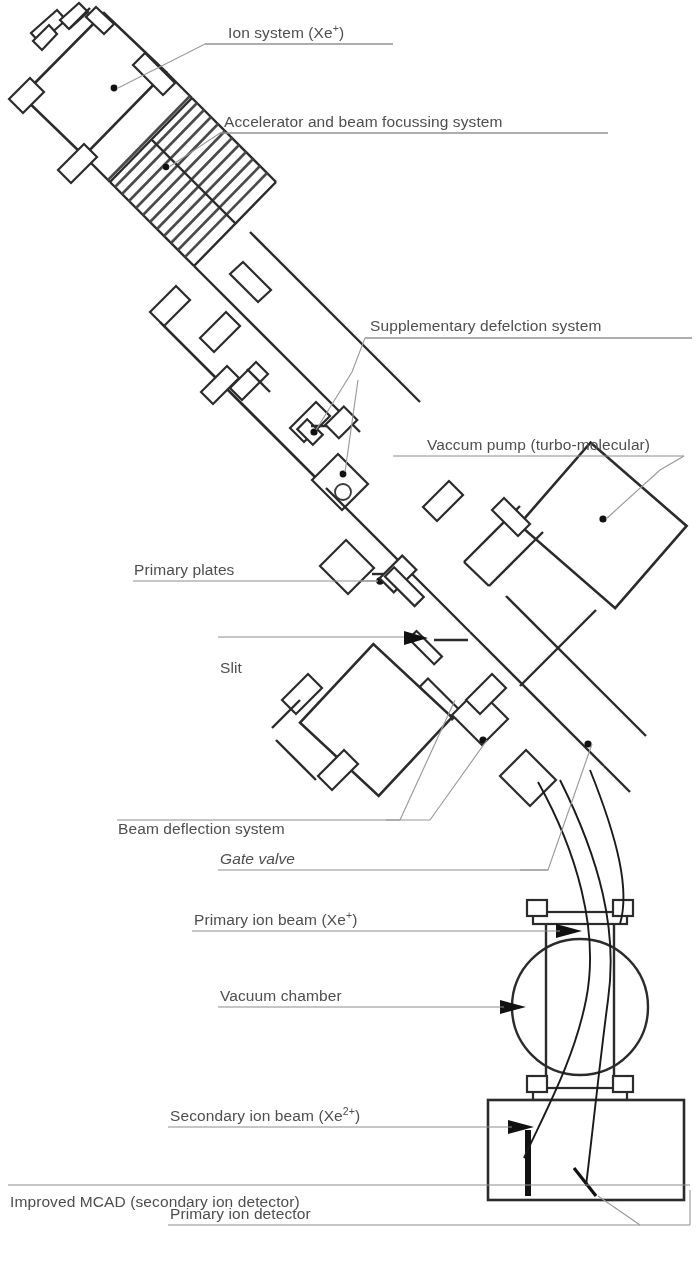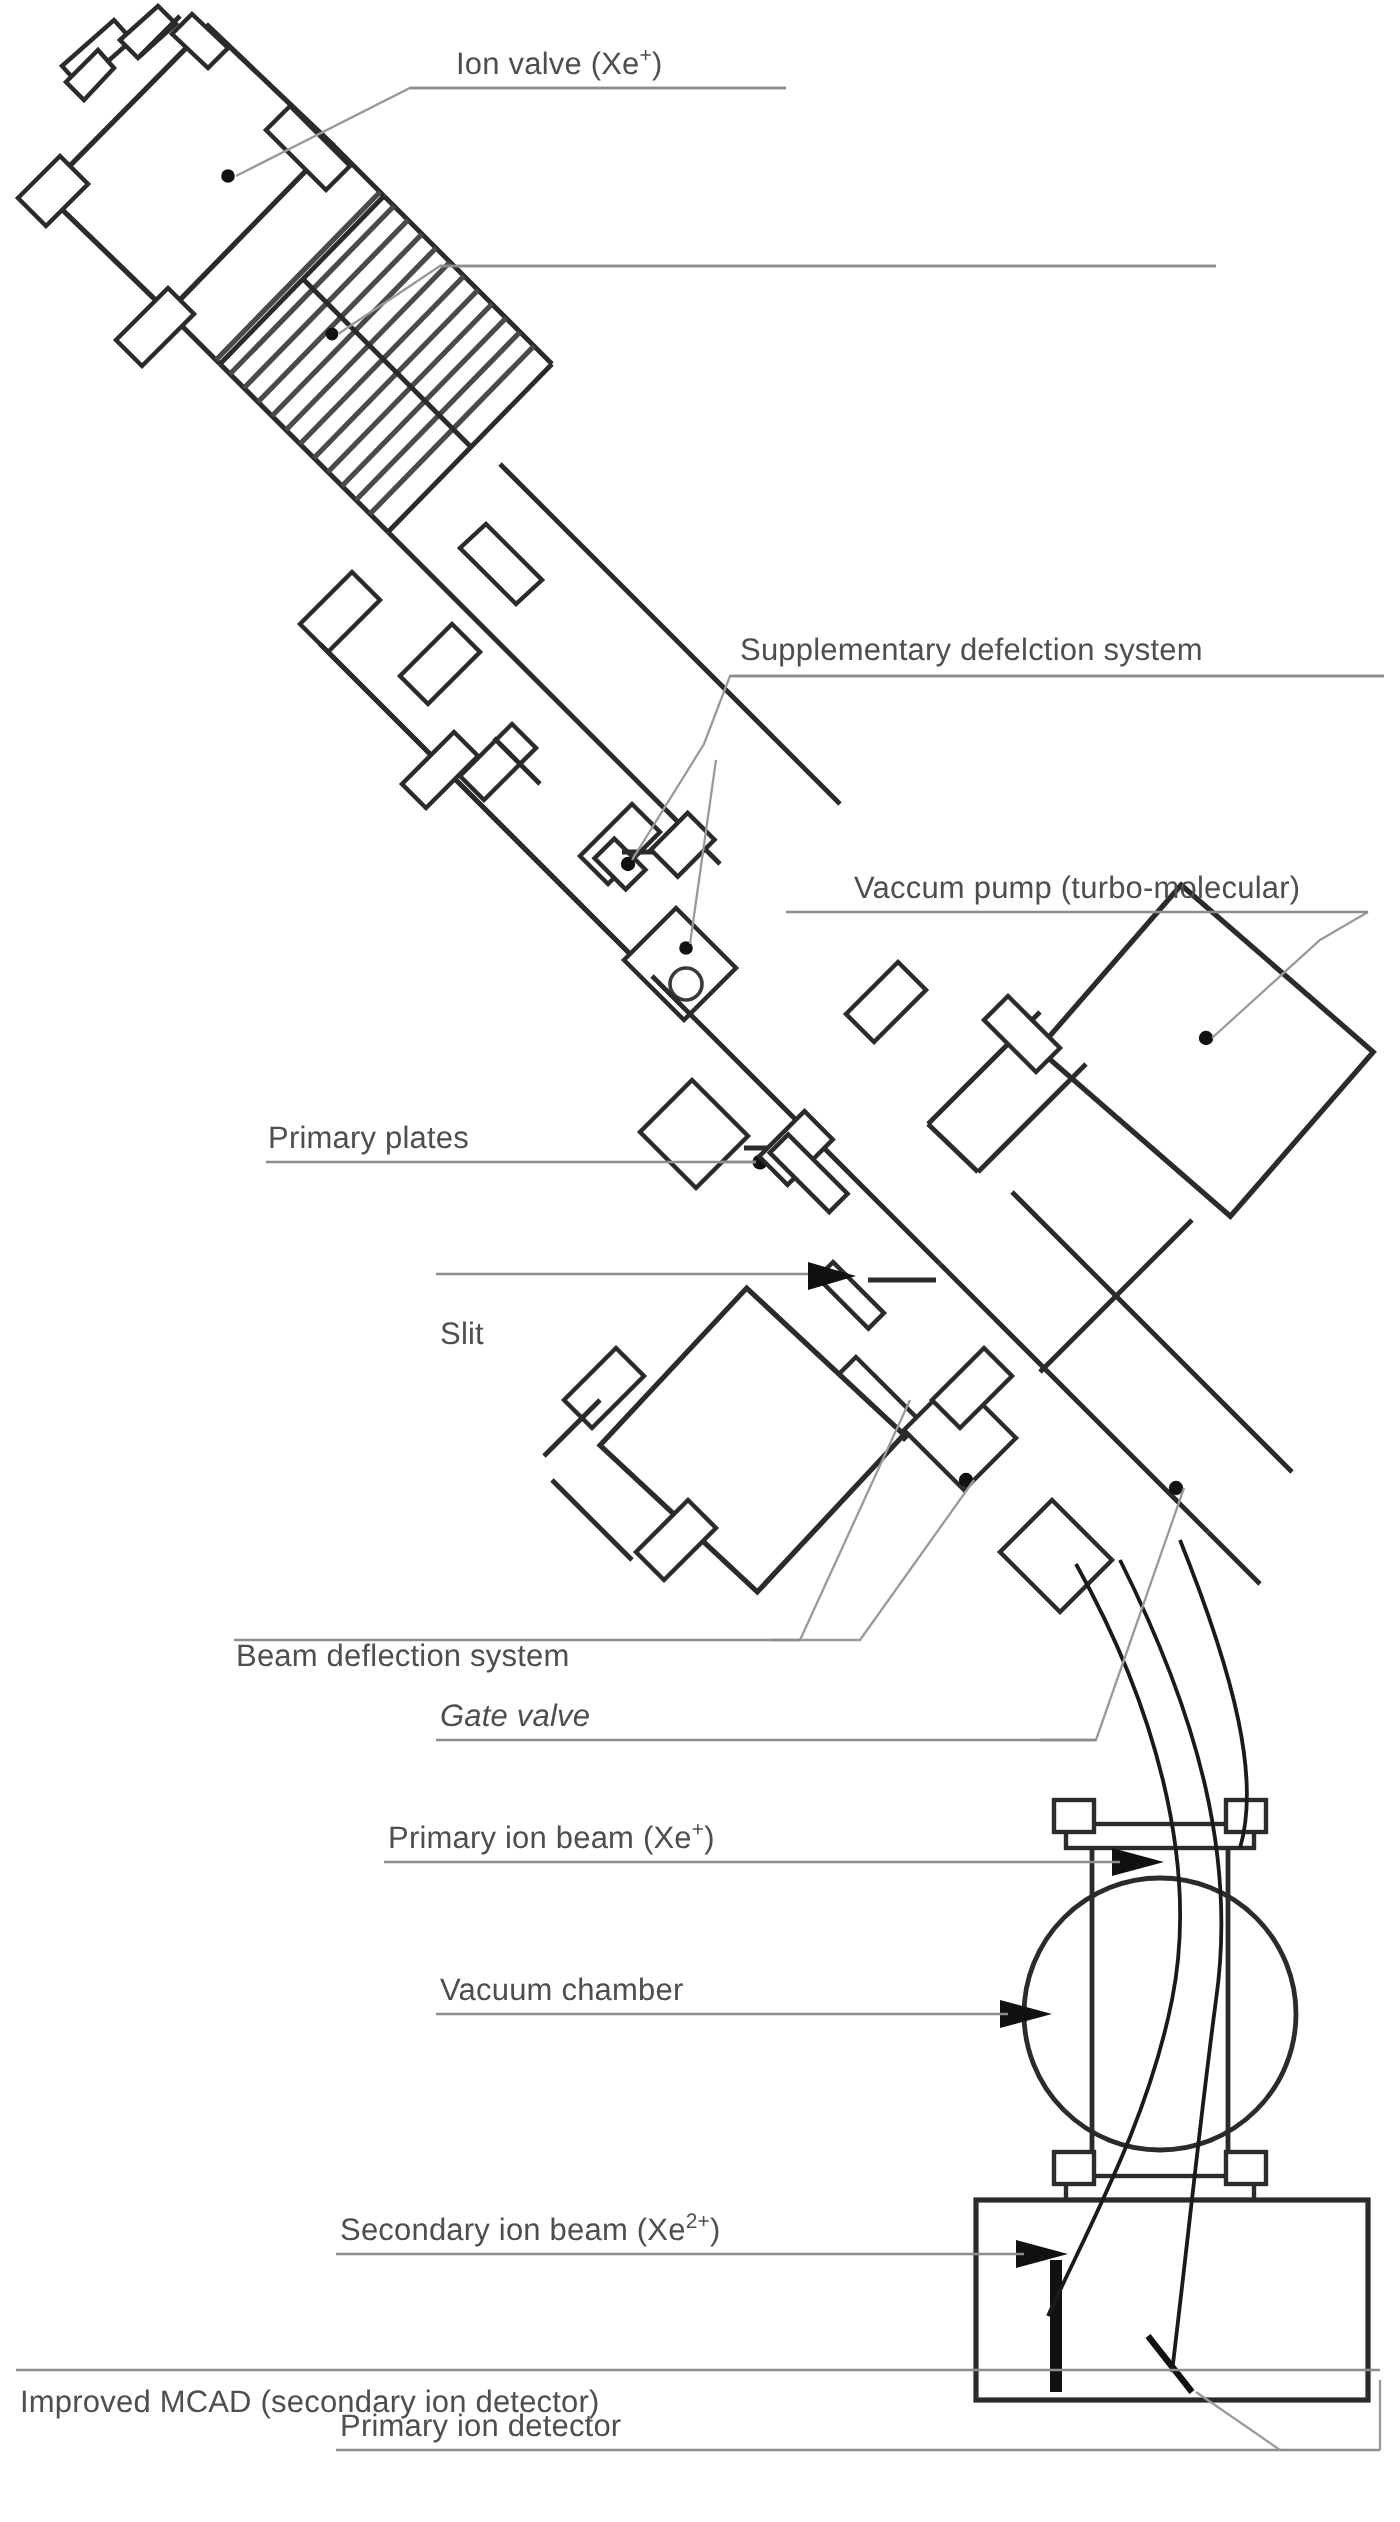--- a/index.html
+++ b/index.html
@@ -266,23 +266,24 @@
       <line class="leader-rule" x1="8" y1="1185" x2="690" y2="1185"></line>
 
       <line class="leader-rule" x1="168" y1="1225" x2="690" y2="1225"></line>
       <path class="leader" d="M 690,1225 L 690,1190"></path>
       <path class="leader" d="M 598,1196 L 640,1225"></path>
     </g>
 
   </svg>
 
   <div class="lbl" style="left:228px;top:25px;">
-    <span>Ion valve (Xe</span><sup>+</sup><span>)</span>
+    <span>Ion system (Xe</span><sup>+</sup><span>)</span>
   </div>
 
+  <div class="lbl" style="left:224px;top:114px;">Accelerator and beam focussing system</div>
 
   <div class="lbl" style="left:370px;top:318px;">Supplementary defelction system</div>
 
   <div class="lbl" style="left:398px;top:437px;margin-left:29px;">Vaccum pump (turbo-molecular)</div>
 
   <div class="lbl" style="left:134px;top:562px;">Primary plates</div>
 
   <div class="lbl" style="left:220px;top:618px;margin-top:42px;">Slit</div>
 
   <div class="lbl" style="left:118px;top:821px;">Beam deflection system</div>

